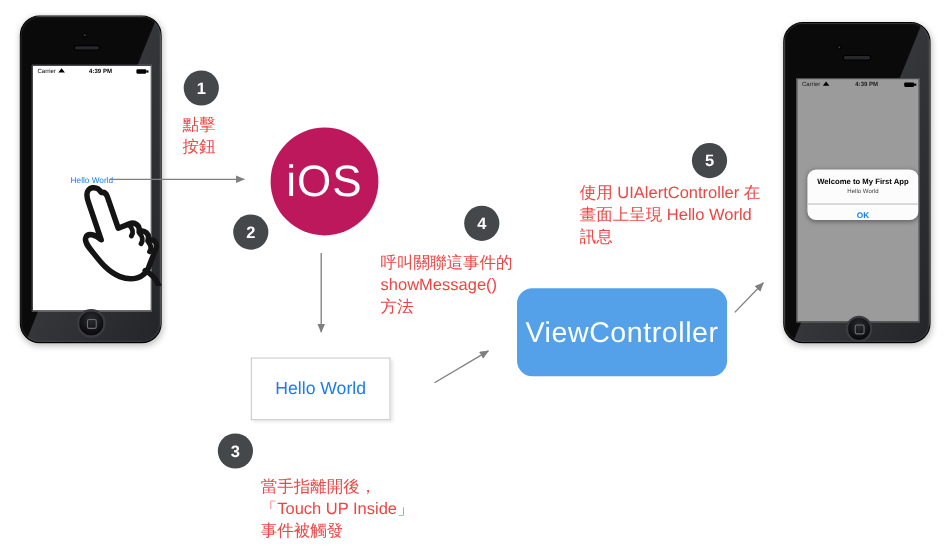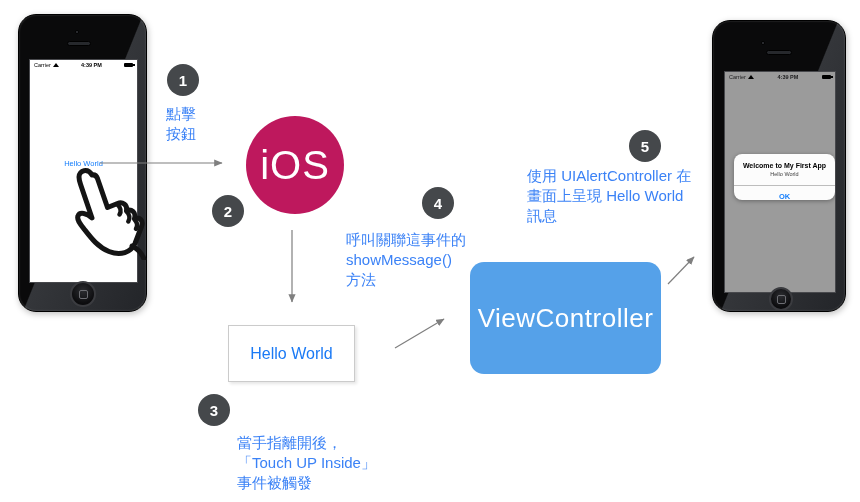--- a/index.html
+++ b/index.html
@@ -53,30 +53,30 @@
   
   .ios-circle { position:absolute; left:246px; top:116px; width:98px; height:98px;
                 border-radius:50%; background:#be185d; color:#fff;
                 display:flex; align-items:center; justify-content:center;
                 font-size:40px; font-weight:300; letter-spacing:1px; }
   .hello-box { position:absolute; left:228px; top:325px; width:127px; height:57px;
                background:#fff; border:1px solid #cbcbcb;
                box-shadow:2px 2px 3px rgba(0,0,0,.10);
                display:flex; align-items:center; justify-content:center;
                font-size:16px; color:#1b7af5; }
-  .vc-box { position:absolute; left:470px; top:262px; width:191px; height:112px;
+  .vc-box { position:absolute; left:470px; top:262px; width:191px; height:80px;
             background:#55a1e9; border-radius:14px; color:#fff;
             display:flex; align-items:center; justify-content:center;
             font-size:26px; font-weight:300; letter-spacing:0.5px; }
 
   
   .step-circle { position:absolute; width:32px; height:32px; border-radius:50%;
                  background:#45484b; color:#fff; font-size:15px; font-weight:bold;
                  display:flex; align-items:center; justify-content:center; }
-  .step-text { position:absolute; font-size:15px; line-height:20px; color:#3b82f6;
+  .step-text { position:absolute; font-size:15px; line-height:20px; color:#ef4444;
                white-space:pre-line; }
 
   .arrows { position:absolute; left:0; top:0; width:860px; height:502px;
             z-index:5; pointer-events:none; }
   .hand { position:absolute; left:74px; top:166px; width:86px; height:94px; z-index:6; }
 </style>
 </head>
 <body>
 
 <div class="canvas">

